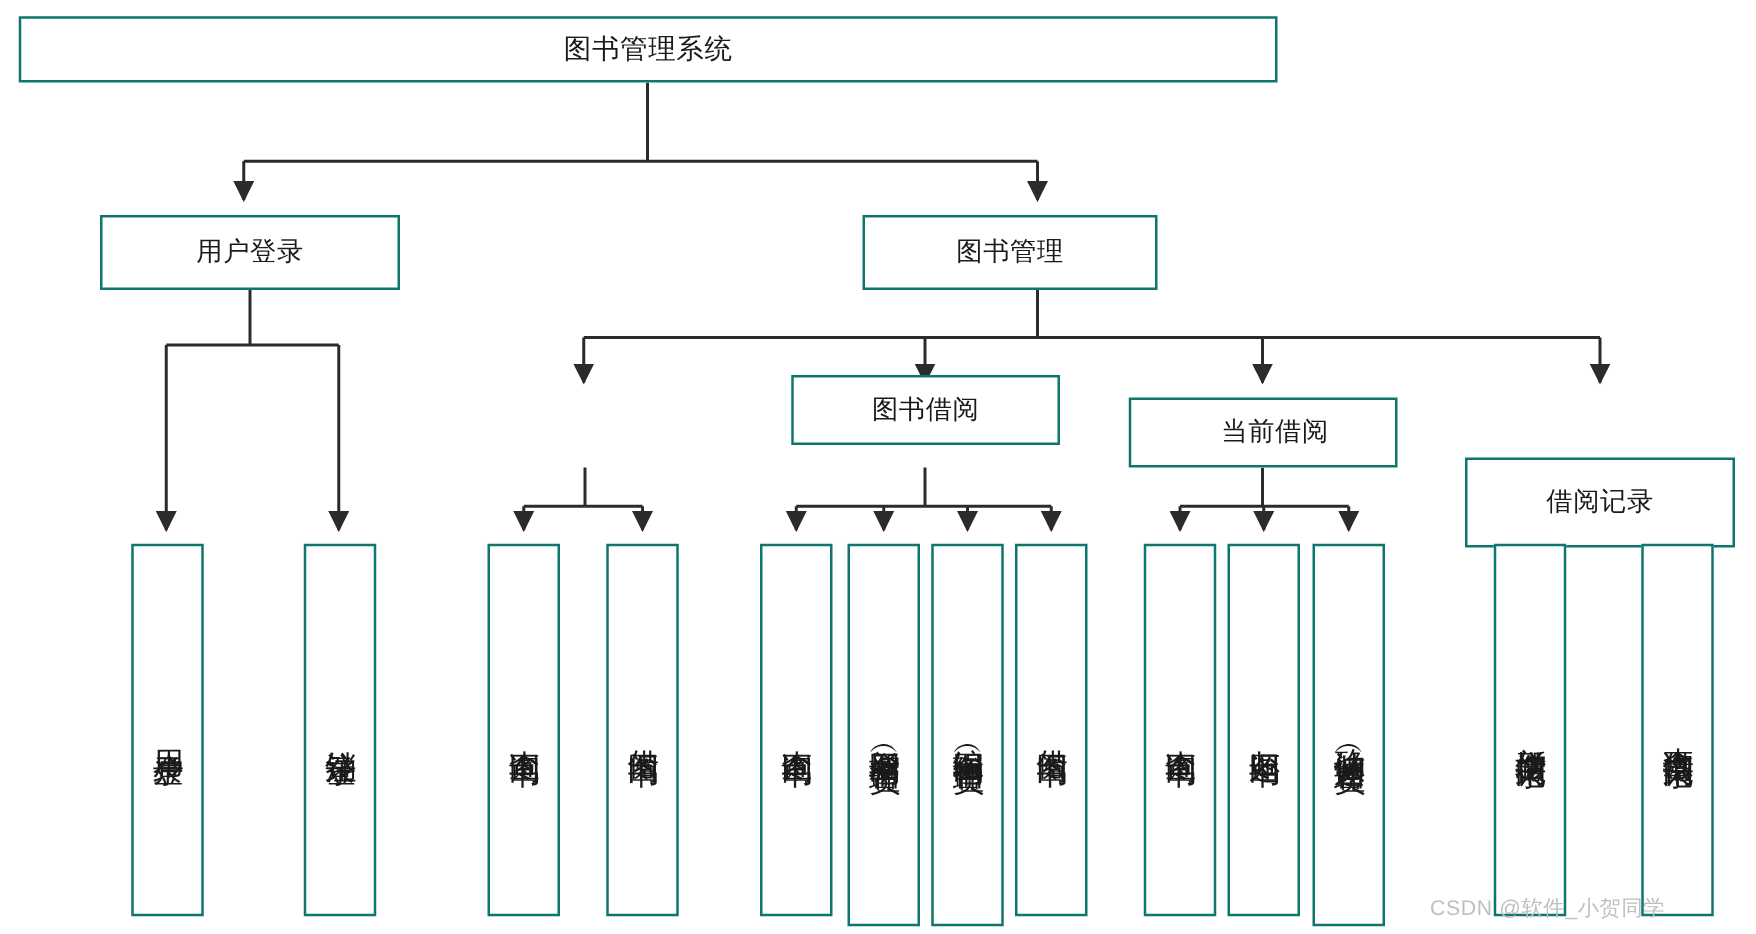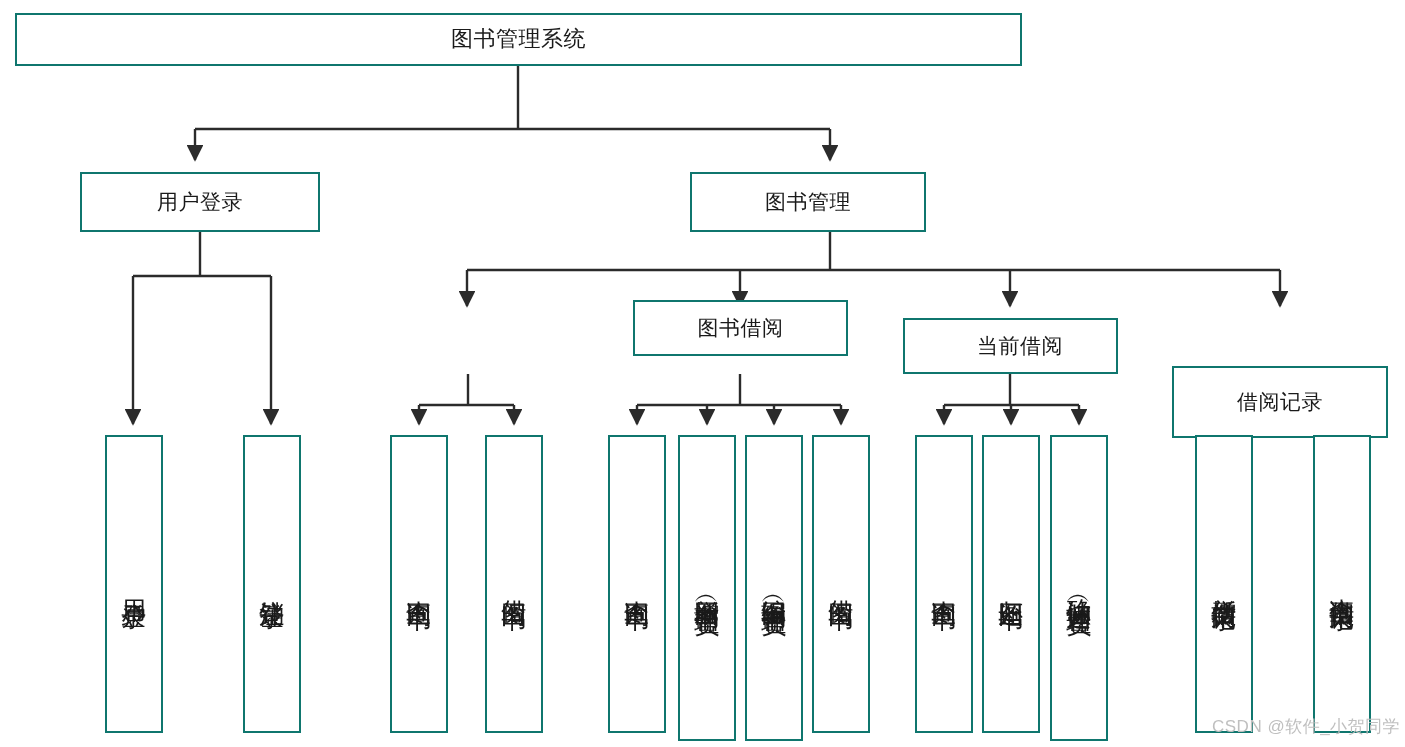--- a/index.html
+++ b/index.html
@@ -176,15 +176,15 @@
     <span class="lbl">确认归还（管理员）</span>
   </div>
 
   <div class="node vert" style="left:1195px; top:435px; width:58px; height:298px;">
     <span class="lbl">新增借阅记录</span>
   </div>
   <div class="node vert" style="left:1313px; top:435px; width:58px; height:298px;">
     <span class="lbl">查询借阅记录</span>
   </div>
 
-  <div class="watermark" style="left:1212px; top:715px;">CSDN @软件_小贺同学</div>
+  <div class="watermark" style="left:1144px; top:715px;">CSDN @软件_小贺同学</div>
 
 </div>
 
 </body></html>

